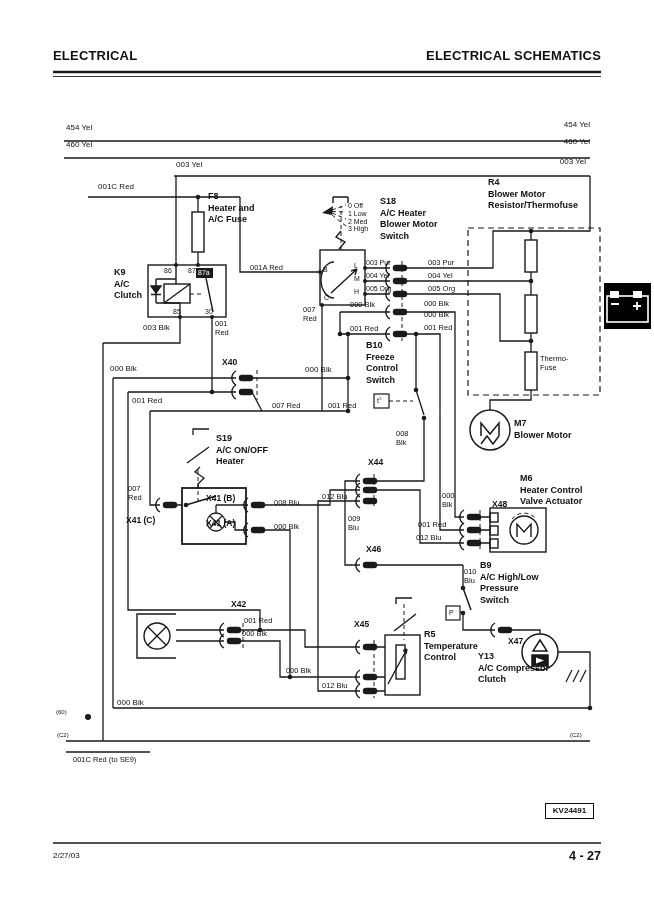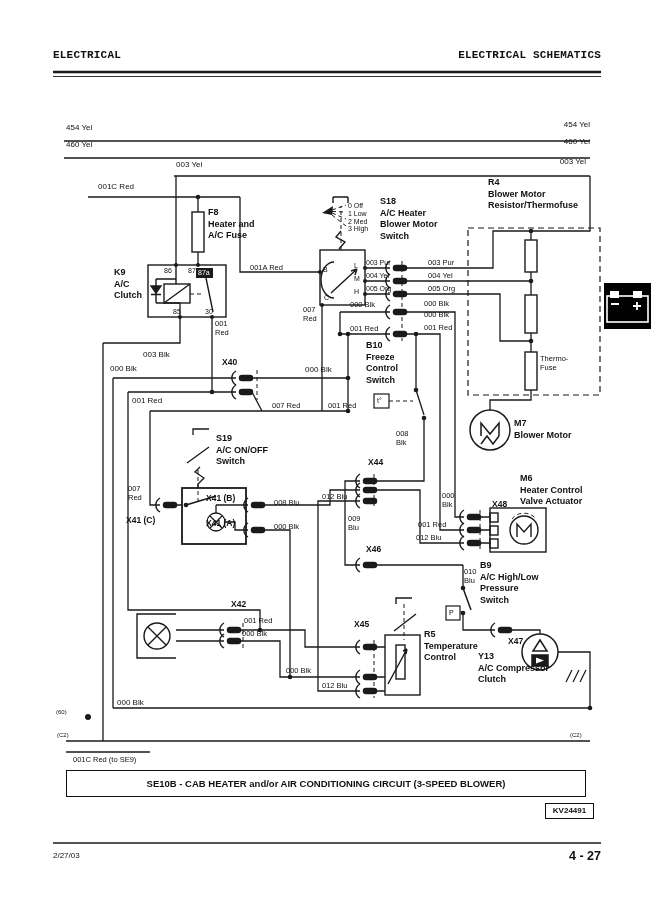--- a/index.html
+++ b/index.html
@@ -6,21 +6,21 @@
   #page{position:relative;width:654px;height:907px;background:#ffffff;overflow:hidden;
         font-family:"Liberation Sans",sans-serif;color:#101010;}
   svg{position:absolute;left:0;top:0;}
   .L{position:absolute;font:7.5px/9px "Liberation Sans",sans-serif;color:#101010;
      white-space:pre-line;font-style:normal;}
   .B{font-size:9px;line-height:11.5px;font-weight:bold;}
   .C{font-size:8.5px;line-height:10px;font-weight:bold;}
   .W{font-size:8px;line-height:9.5px;}
   .T{font-size:7px;line-height:7.8px;}
   .G{font-size:6px;line-height:6.5px;}
-  .H{font-size:11px;line-height:13px;font-weight:bold;letter-spacing:.2px;font-family:Liberation Mono, monospace;}
+  .H{font-size:13px;line-height:13px;font-weight:bold;letter-spacing:.2px;}
   .A{color:#ffffff;font-size:7px;line-height:9px;}
   .PG{font-size:12.5px;line-height:14px;font-weight:bold;}
   .WM{font:bold 15px/18px "DejaVu Sans Mono",monospace;color:#1c3350;letter-spacing:1px;}
   .box{position:absolute;border:1.6px solid #101010;text-align:center;font-weight:bold;}
 </style>
 </head>
 <body>
 
 <div id="page">
 
@@ -220,34 +220,34 @@
   <i class="L H" style="right:53px;top:49px">ELECTRICAL SCHEMATICS</i>
 
   <i class="L W" style="left:66px;top:123px">454 Yel</i>
   <i class="L W" style="right:64px;top:120px">454 Yel</i>
   <i class="L W" style="left:66px;top:140px">460 Yel</i>
   <i class="L W" style="right:64px;top:137px">460 Yel</i>
   <i class="L W" style="left:176px;top:160px">003 Yel</i>
   <i class="L W" style="right:68px;top:157px">003 Yel</i>
   <i class="L W" style="left:98px;top:182px">001C Red</i>
 
-  <i class="L B" style="left:208px;top:207px">F8
+  <i class="L B" style="left:208px;top:191px">F8
 Heater and
 A/C Fuse</i>
   <i class="L B" style="left:114px;top:267px">K9
 A/C
 Clutch</i>
   <i class="L T" style="left:164px;top:267px">86</i>
   <i class="L T" style="left:188px;top:267px">87</i>
   <i class="L A" style="left:198px;top:268px">87a</i>
   <i class="L T" style="left:173px;top:308px">85</i>
   <i class="L T" style="left:205px;top:308px">30</i>
   <i class="L" style="left:215px;top:319px">001
 Red</i>
-  <i class="L W" style="left:143px;top:350px">003 Blk</i>
+  <i class="L W" style="left:143px;top:323px">003 Blk</i>
 
   <i class="L B" style="left:380px;top:196px">S18
 A/C Heater
 Blower Motor
 Switch</i>
   <i class="L T" style="left:348px;top:202px">0 Off
 1 Low
 2 Med
 3 High</i>
   <i class="L" style="left:250px;top:263px">001A Red</i>
@@ -288,21 +288,21 @@
 
   <i class="L C" style="left:222px;top:357px">X40</i>
   <i class="L W" style="left:110px;top:364px">000 Blk</i>
   <i class="L W" style="left:305px;top:365px">000 Blk</i>
   <i class="L W" style="left:132px;top:396px">001 Red</i>
   <i class="L" style="left:272px;top:401px">007 Red</i>
   <i class="L" style="left:328px;top:401px">001 Red</i>
 
   <i class="L B" style="left:216px;top:433px">S19
 A/C ON/OFF
-Switch</i>
+Heater</i>
   <i class="L C" style="left:206px;top:493px">X41 (B)</i>
   <i class="L" style="left:274px;top:498px">008 Blu</i>
   <i class="L C" style="left:206px;top:518px">X41 (A)</i>
   <i class="L" style="left:274px;top:522px">000 Blk</i>
   <i class="L C" style="left:126px;top:515px">X41 (C)</i>
   <i class="L" style="left:128px;top:484px">007
 Red</i>
 
   <i class="L C" style="left:368px;top:457px">X44</i>
   <i class="L" style="left:322px;top:492px">012 Blu</i>
@@ -340,19 +340,18 @@
 Clutch</i>
   <i class="L" style="left:286px;top:666px">000 Blk</i>
   <i class="L" style="left:322px;top:681px">012 Blu</i>
   <i class="L W" style="left:117px;top:698px">000 Blk</i>
 
   <i class="L G" style="left:56px;top:709px">(60)</i>
   <i class="L G" style="left:57px;top:732px">(C2)</i>
   <i class="L G" style="left:570px;top:732px">(C2)</i>
   <i class="L" style="left:73px;top:755px">001C Red (to SE9)</i>
 
-  <div class="box" style="left:66px;top:770px;width:518px;height:25px;line-height:25px;font-size:9.5px">SE10B - CAB HEATER and/or AIR CONDITIONING CIRCUIT (3-SPEED BLOWER)</div>
   <div class="box" style="left:545px;top:803px;width:47px;height:14px;line-height:14px;font-size:8px;border-width:1px">KV24491</div>
 
   <i class="L W" style="left:53px;top:851px">2/27/03</i>
   <i class="L PG" style="right:53px;top:849px">4 - 27</i>
 
 </div>
 
 </body></html>

